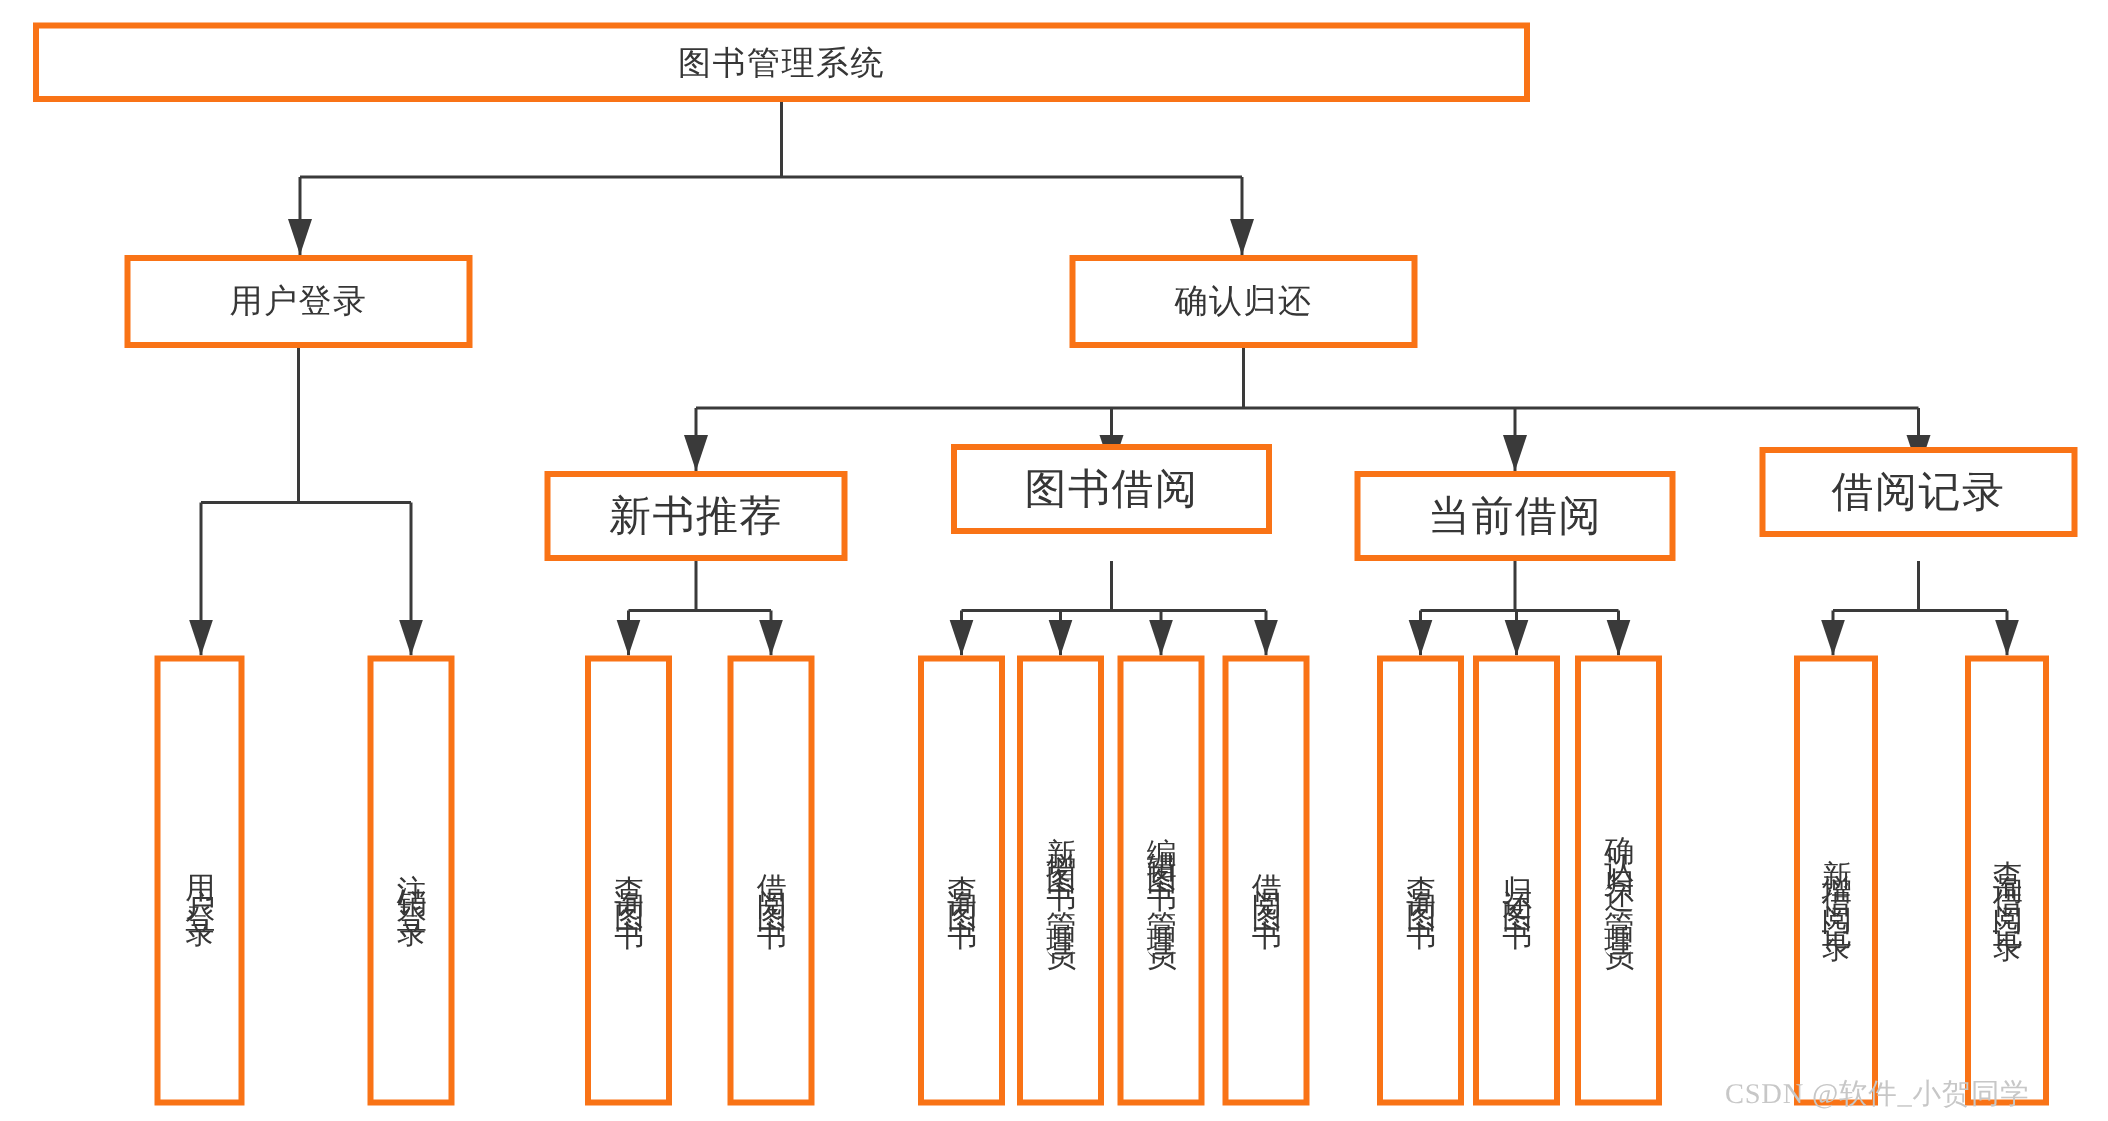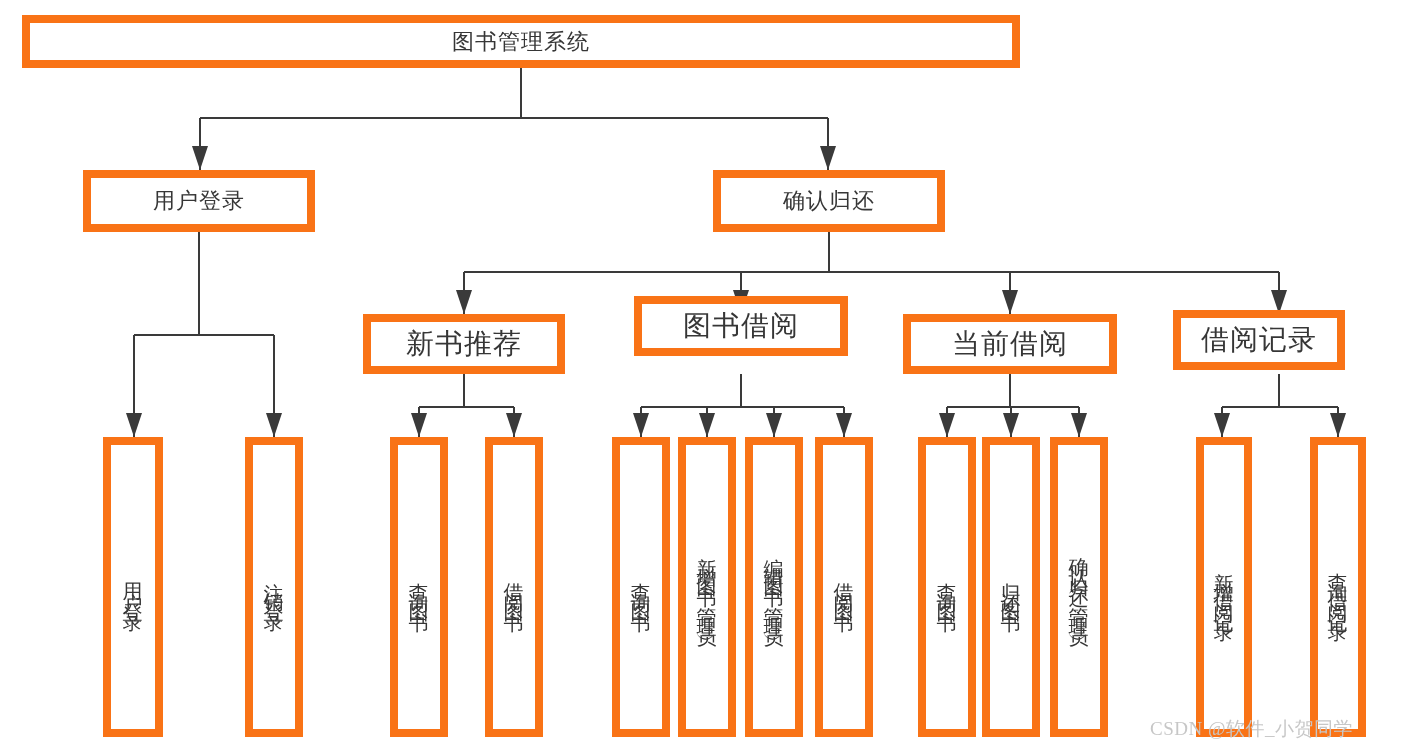--- a/index.html
+++ b/index.html
@@ -9,21 +9,21 @@
     background:#ffffff;
     font-family:"Liberation Sans","DejaVu Sans",sans-serif;
     color:#333333;
     overflow:hidden;
   }
   svg.connectors { position:absolute; left:0; top:0; z-index:1; }
   .node {
     position:absolute;
     box-sizing:border-box;
     background:#ffffff;
-    border:8px solid #f97316;
+    border:4px solid #f97316;
     display:flex; align-items:center; justify-content:center;
     z-index:2;
   }
   .hnode { font-size:22px; letter-spacing:1px; color:#363636; }
   .hnode.l3 { font-size:28px; }
   .leaf .vtext {
     writing-mode:vertical-rl;
     text-orientation:mixed;
     font-size:20px;
     letter-spacing:10px;
@@ -103,21 +103,21 @@
 
   <div class="node hnode l3" style="left:363px;top:314px;width:202px;height:60px">
     <span>新书推荐</span>
   </div>
   <div class="node hnode l3" style="left:634px;top:296px;width:214px;height:60px">
     <span>图书借阅</span>
   </div>
   <div class="node hnode l3" style="left:903px;top:314px;width:214px;height:60px">
     <span>当前借阅</span>
   </div>
-  <div class="node hnode l3" style="left:1173px;top:310px;width:172px;height:60px">
+  <div class="node hnode l3" style="left:1173px;top:298px;width:212px;height:60px">
     <span>借阅记录</span>
   </div>
 
   <div class="node leaf" style="left:103px;top:437px;width:60px;height:300px">
     <span class="vtext">用户登录</span>
   </div>
   <div class="node leaf" style="left:245px;top:437px;width:58px;height:300px">
     <span class="vtext">注销登录</span>
   </div>
 

